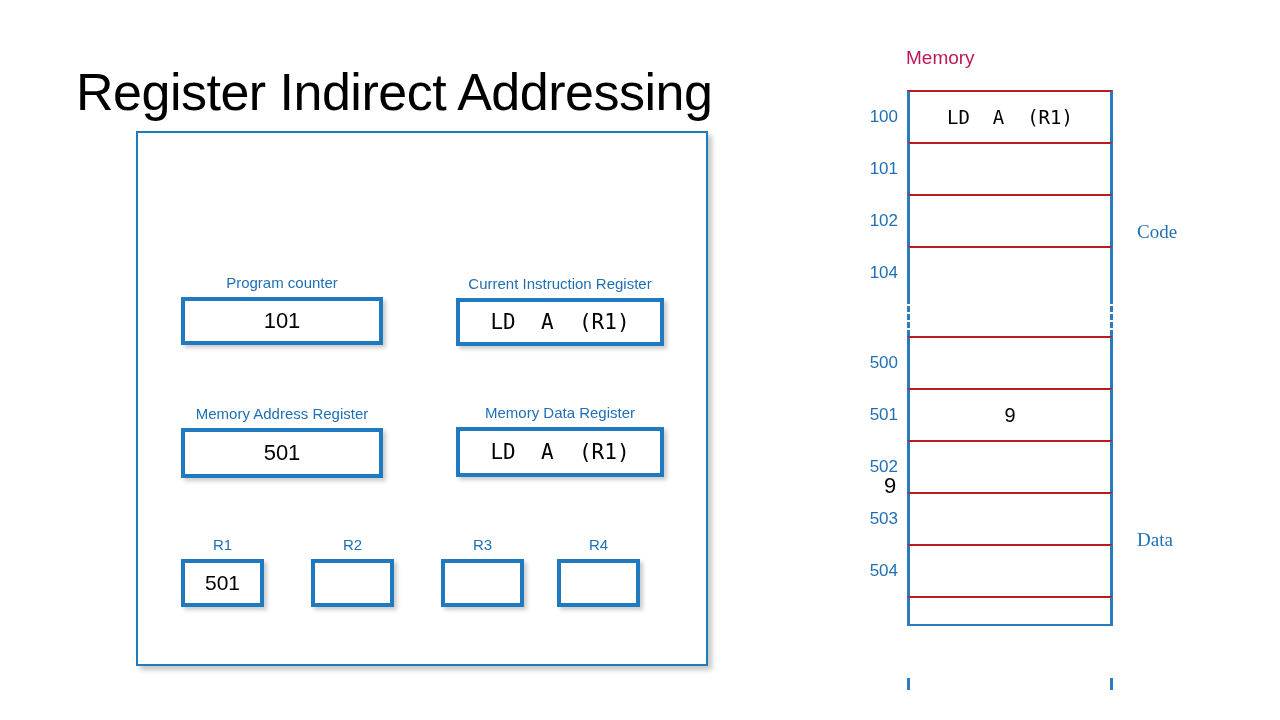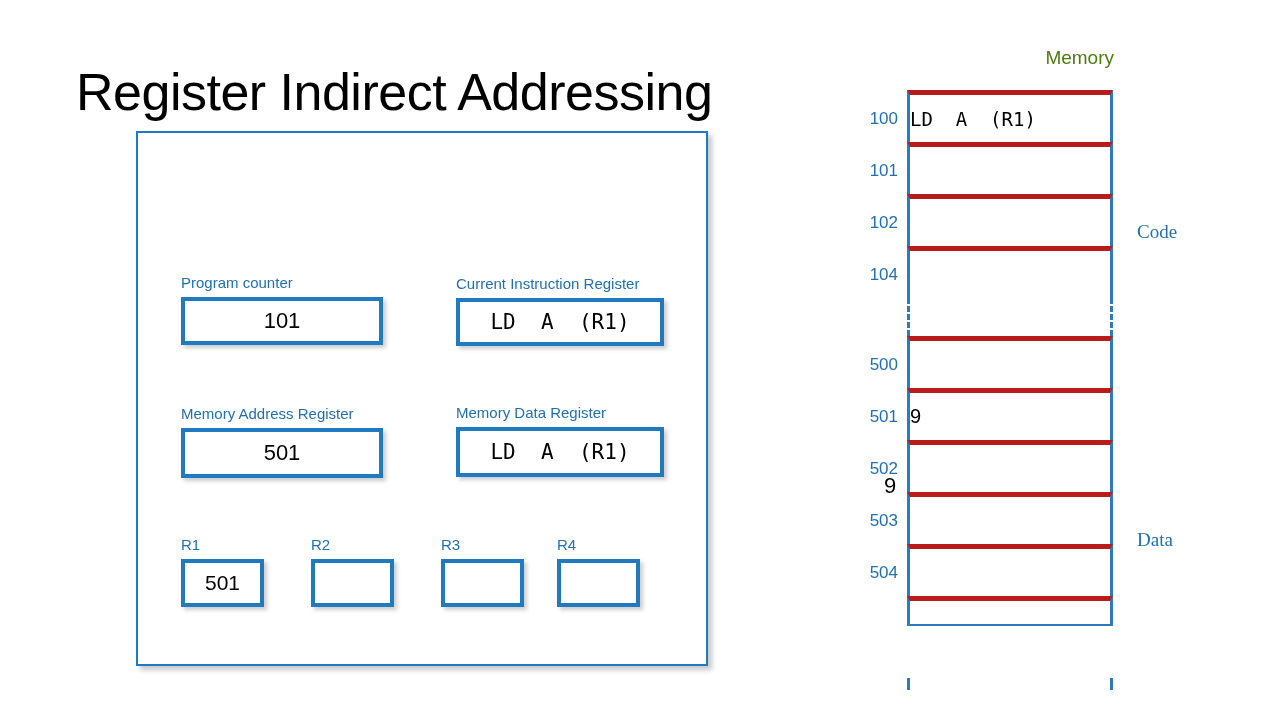--- a/index.html
+++ b/index.html
@@ -43,20 +43,21 @@
     box-shadow: 4px 4px 5px rgba(0,0,0,0.22);
   }
 
   
   .reg-group {
     position: absolute;
   }
   .reg-label {
     color: #1F6FB5;
     font-size: 15px;
+    text-align: center;
     white-space: nowrap;
     font-family: "Liberation Sans", sans-serif;
     margin-bottom: 6px;
   }
   .reg-box {
     border: 4px solid #1F7AC0;
     background: #ffffff;
     box-sizing: border-box;
     box-shadow: 3px 3px 4px rgba(0,0,0,0.20);
     display: flex;
@@ -95,42 +96,43 @@
   #grp-r2 { left: 311px; top: 536px; width: 83px; }
   #grp-r3 { left: 441px; top: 536px; width: 83px; }
   #grp-r4 { left: 557px; top: 536px; width: 83px; }
 
   
   #memory-title {
     position: absolute;
     left: 906px;
     top: 47px;
     width: 208px;
-    text-align: right;
-    color: #4d7c0f;
+    text-align: left;
+    color: #be185d;
     font-size: 19px;
     font-family: "Liberation Sans", sans-serif;
   }
 
   #memory-table {
     position: absolute;
     left: 907px;
     top: 90px;
     width: 206px;
   }
   .mem-row {
     position: relative;
     height: 52px;
     box-sizing: border-box;
     border-left: 3px solid #2B7BBE;
     border-right: 3px solid #2B7BBE;
-    border-top: 5px solid #b91c1c;
+    border-top: 2px solid #b91c1c;
     background: #ffffff;
     display: flex;
     align-items: center;
+    justify-content: center;
   }
   .mem-row.last { border-bottom: 2px solid #2B7BBE; }
   .mem-row .cell-value {
     font-family: "DejaVu Sans Mono", monospace;
     font-size: 19px;
     color: #000000;
     white-space: pre;
   }
   .mem-row .cell-value.num {
     font-family: "Liberation Sans", sans-serif;

